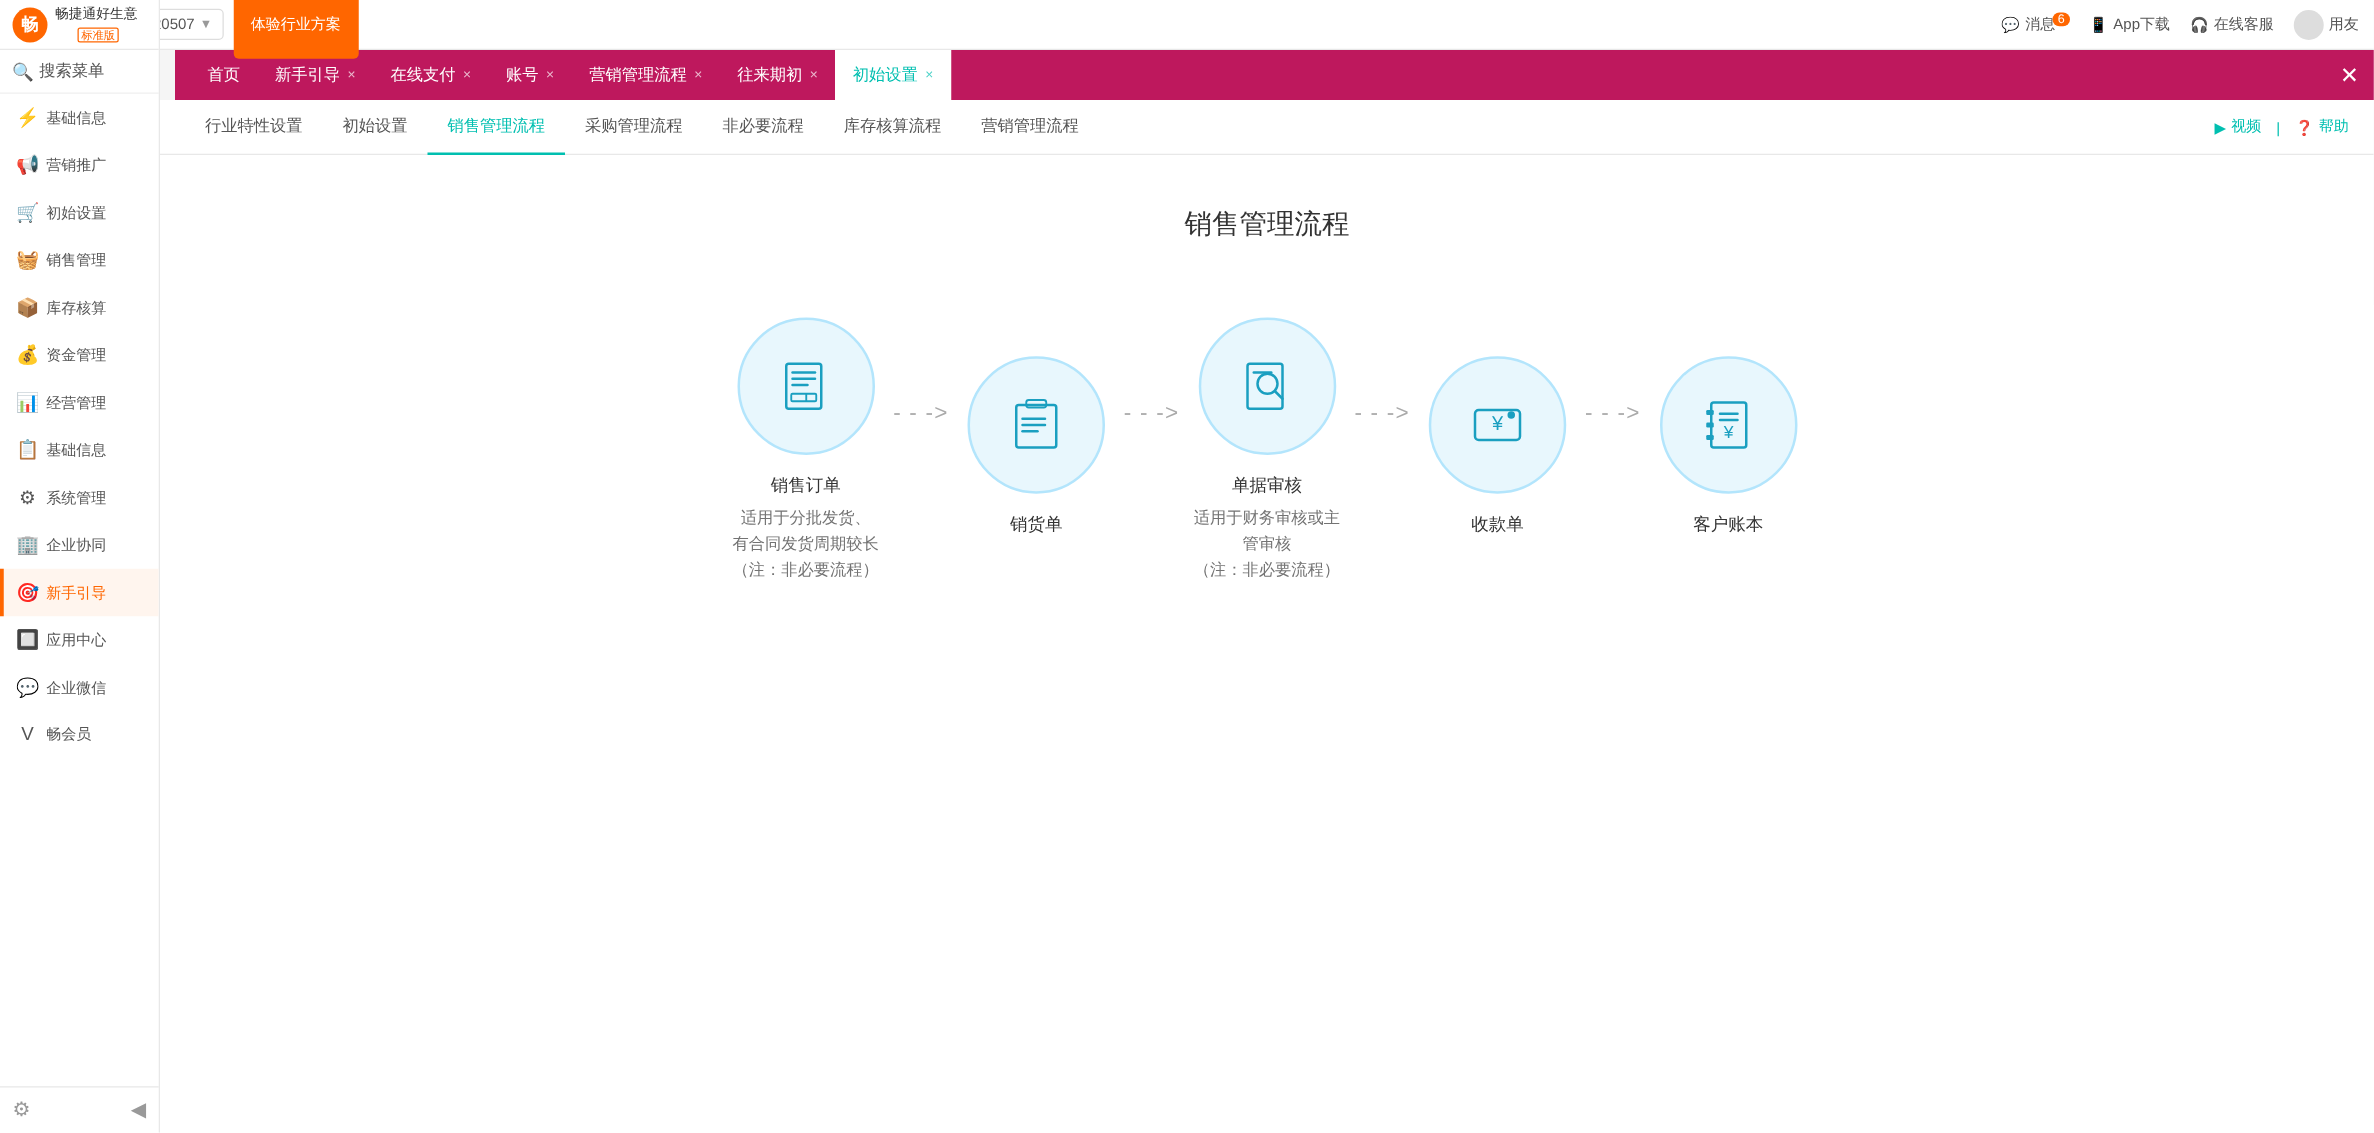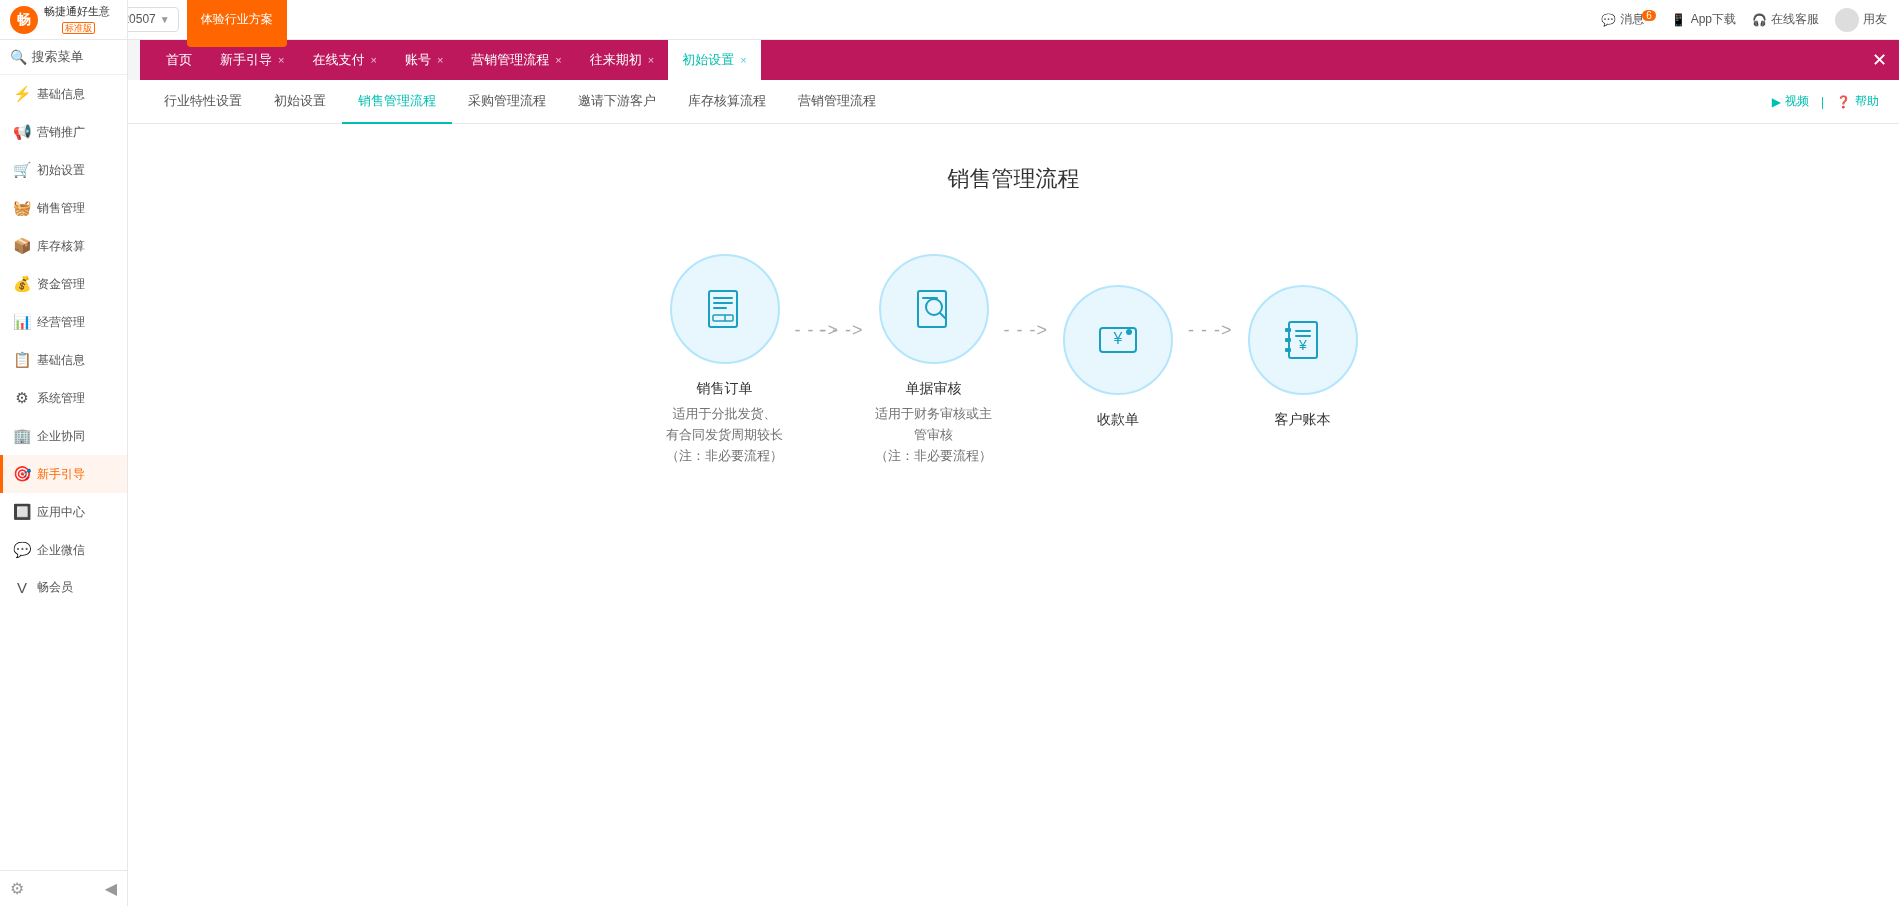--- a/index.html
+++ b/index.html
@@ -317,21 +317,21 @@
     <span class="nav-tab-close-all">✕</span>
 </div>
 
 <div class="main-content">
 
   <div class="sub-tabs" id="sub-tabs">
     <div class="sub-tab">行业特性设置</div>
       <div class="sub-tab">初始设置</div>
       <div class="sub-tab active">销售管理流程</div>
       <div class="sub-tab">采购管理流程</div>
-      <div class="sub-tab">邀请下游客户</div>
+      <div class="sub-tab">非必要流程</div>
       <div class="sub-tab">库存核算流程</div>
       <div class="sub-tab">营销管理流程</div>
       <div class="sub-tabs-right">
       <div class="item">
         <span>▶</span>
         <span>视频</span>
       </div>
       <span>|</span>
       <div class="item">
         <span>❓</span>
@@ -351,20 +351,33 @@
       <rect x="10" y="15" width="20" height="2" rx="1" fill="#1a9fc0"></rect>
       <rect x="10" y="20" width="14" height="2" rx="1" fill="#1a9fc0"></rect>
       <rect x="10" y="28" width="20" height="6" rx="1" stroke="#1a9fc0" stroke-width="1.5" fill="none"></rect>
       <line x1="22" y1="28" x2="22" y2="34" stroke="#1a9fc0" stroke-width="1.5"></line>
     </svg>
     </div>
     <div class="step-name">销售订单</div>
     <div class="step-desc">适用于分批发货、<br>有合同发货周期较长<br>（注：非必要流程）</div>
   </div>
         <div class="process-arrow" style="color: rgb(170, 170, 170); font-size: 18px; margin: 0px -10px 60px; letter-spacing: 1px; white-space: nowrap;">- - -&gt;</div>
+        <div class="process-step">
+    <div class="process-circle">
+      <svg width="44" height="44" viewBox="0 0 44 44" fill="none" xmlns="http://www.w3.org/2000/svg">
+      <rect x="6" y="6" width="32" height="34" rx="2" stroke="#1a9fc0" stroke-width="2" fill="none"></rect>
+      <rect x="14" y="2" width="16" height="6" rx="2" stroke="#1a9fc0" stroke-width="1.5" fill="none"></rect>
+      <rect x="10" y="16" width="20" height="2" rx="1" fill="#1a9fc0"></rect>
+      <rect x="10" y="21" width="20" height="2" rx="1" fill="#1a9fc0"></rect>
+      <rect x="10" y="26" width="14" height="2" rx="1" fill="#1a9fc0"></rect>
+    </svg>
+    </div>
+    <div class="step-name">销货单</div>
+    <div class="step-desc"></div>
+  </div>
         <div class="process-arrow" style="color: rgb(170, 170, 170); font-size: 18px; margin: 0px -10px 60px; letter-spacing: 1px; white-space: nowrap;">- - -&gt;</div>
         <div class="process-step">
     <div class="process-circle">
       <svg width="44" height="44" viewBox="0 0 44 44" fill="none" xmlns="http://www.w3.org/2000/svg">
       <rect x="6" y="4" width="28" height="36" rx="2" stroke="#1a9fc0" stroke-width="2" fill="none"></rect>
       <circle cx="22" cy="20" r="8" stroke="#1a9fc0" stroke-width="2"></circle>
       <line x1="28" y1="26" x2="34" y2="32" stroke="#1a9fc0" stroke-width="2" stroke-linecap="round"></line>
       <rect x="10" y="10" width="16" height="2" rx="1" fill="#1a9fc0"></rect>
     </svg>
     </div>

